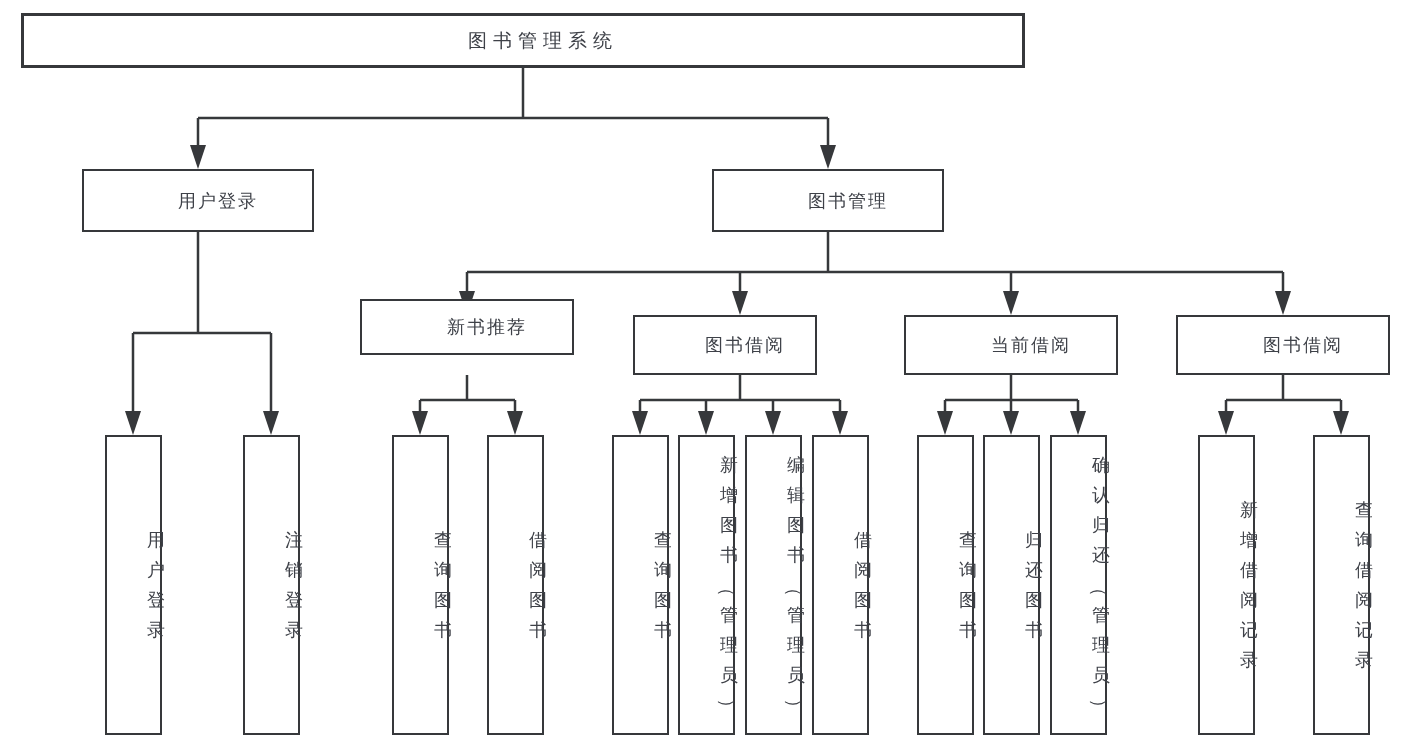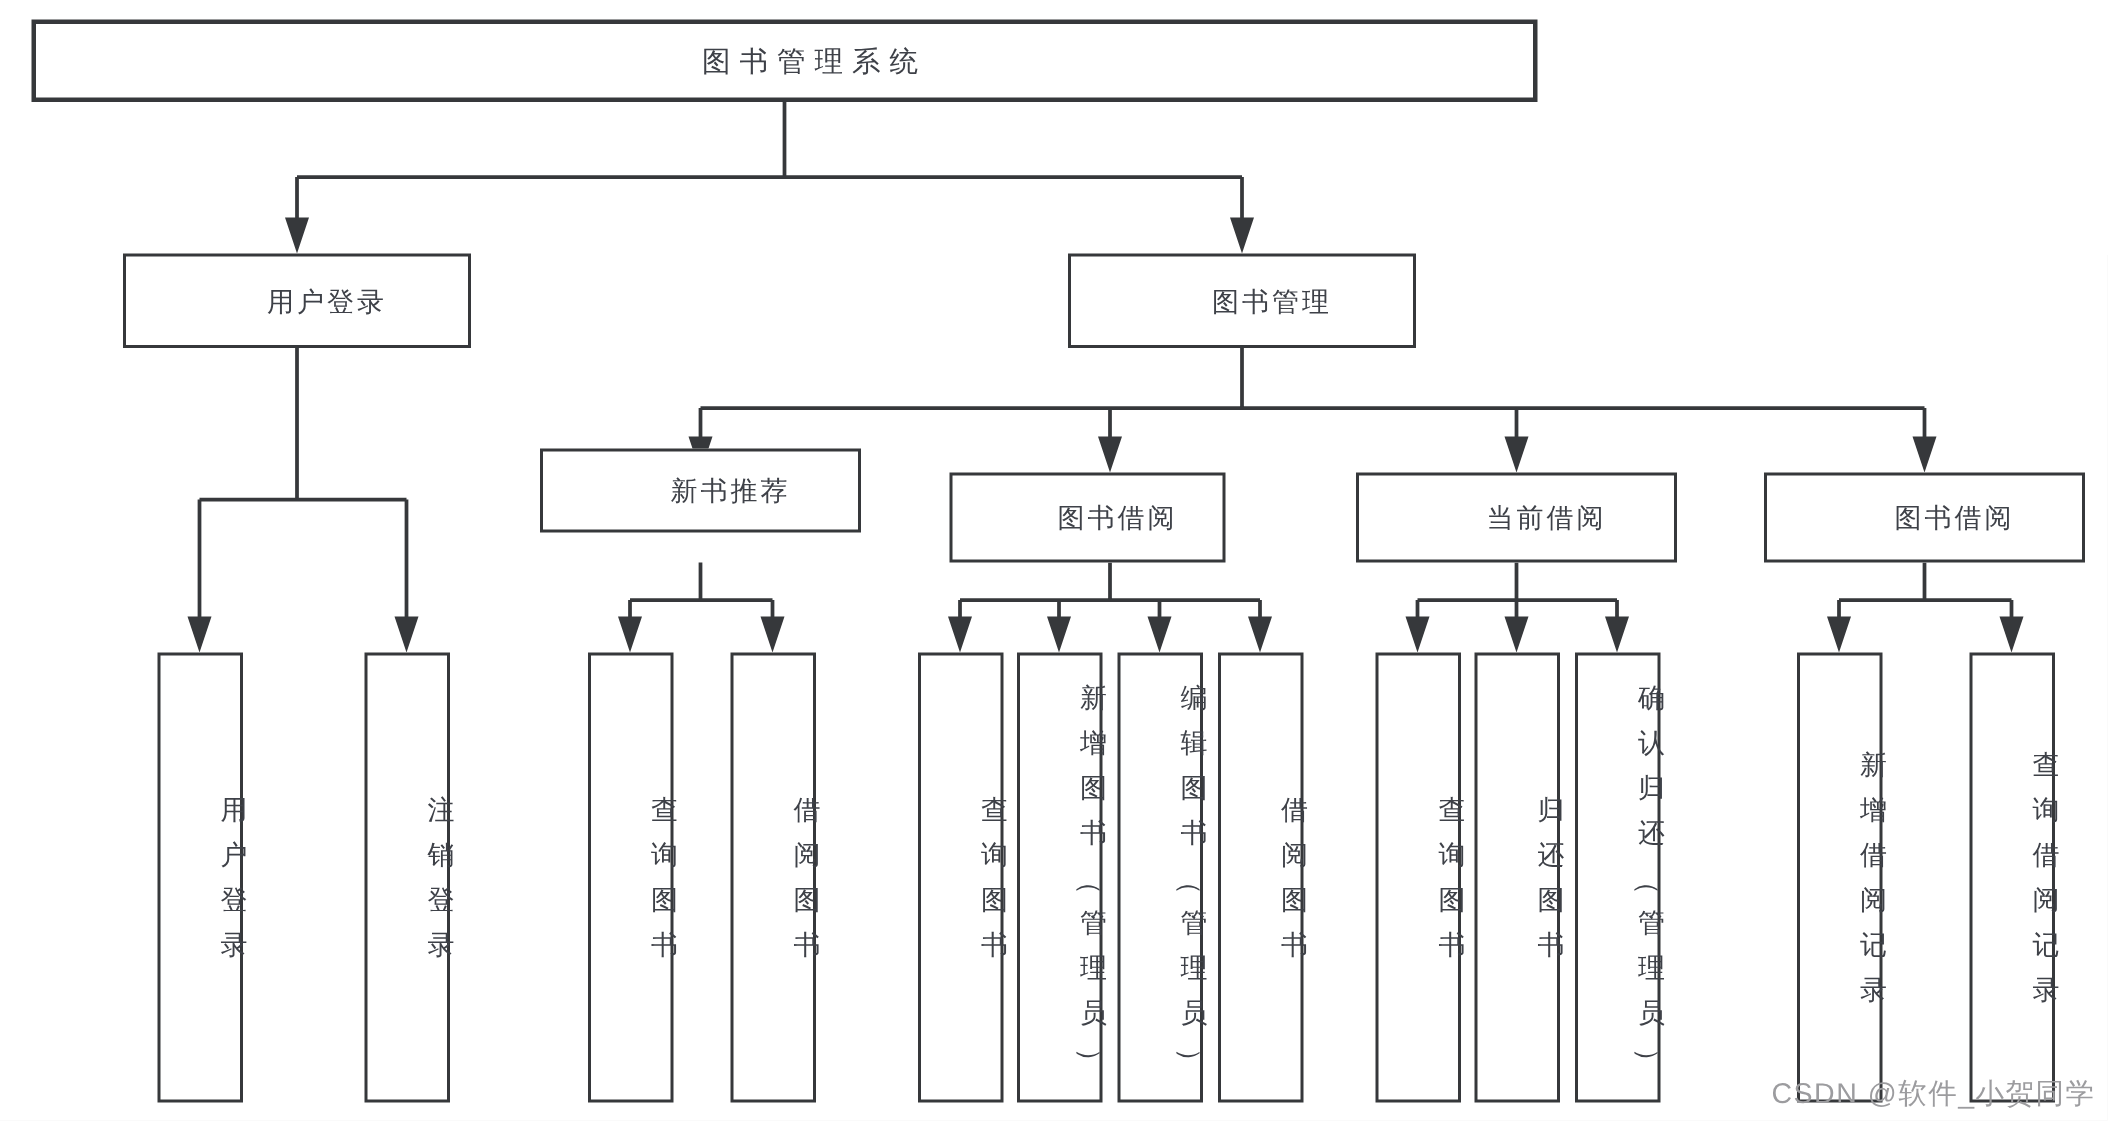--- a/index.html
+++ b/index.html
@@ -203,14 +203,13 @@
     </div>
   <div class="box vbox" style="left:1313px;top:435px">
       <div class="vchar">查</div>
       <div class="vchar">询</div>
       <div class="vchar">借</div>
       <div class="vchar">阅</div>
       <div class="vchar">记</div>
       <div class="vchar">录</div>
     </div>
 
-  <div class="watermark">CSDN @软件_小贺同学</div>
 </div>
 
 </body></html>

